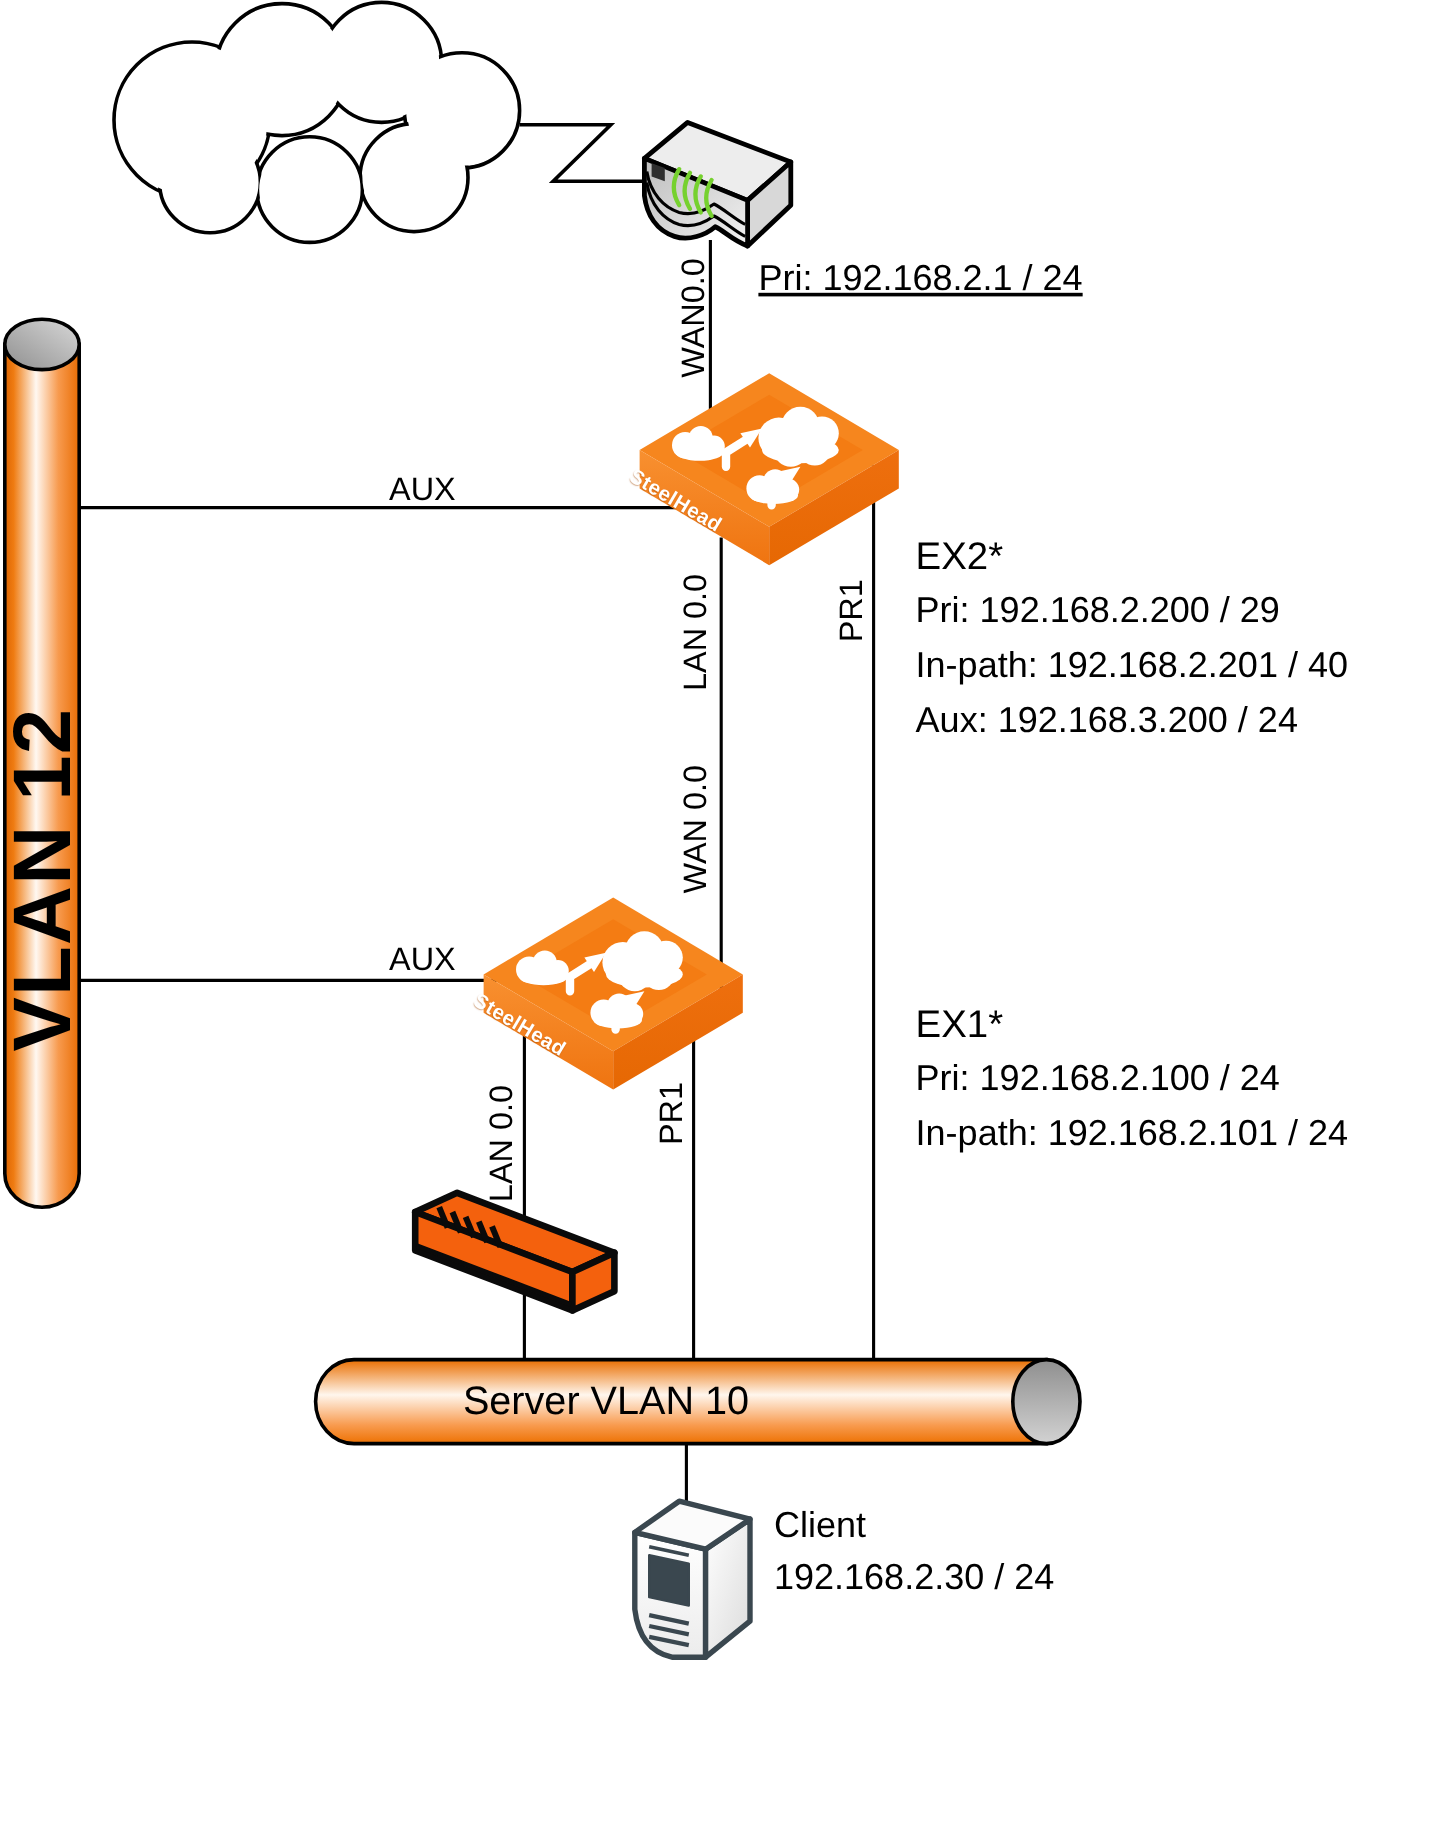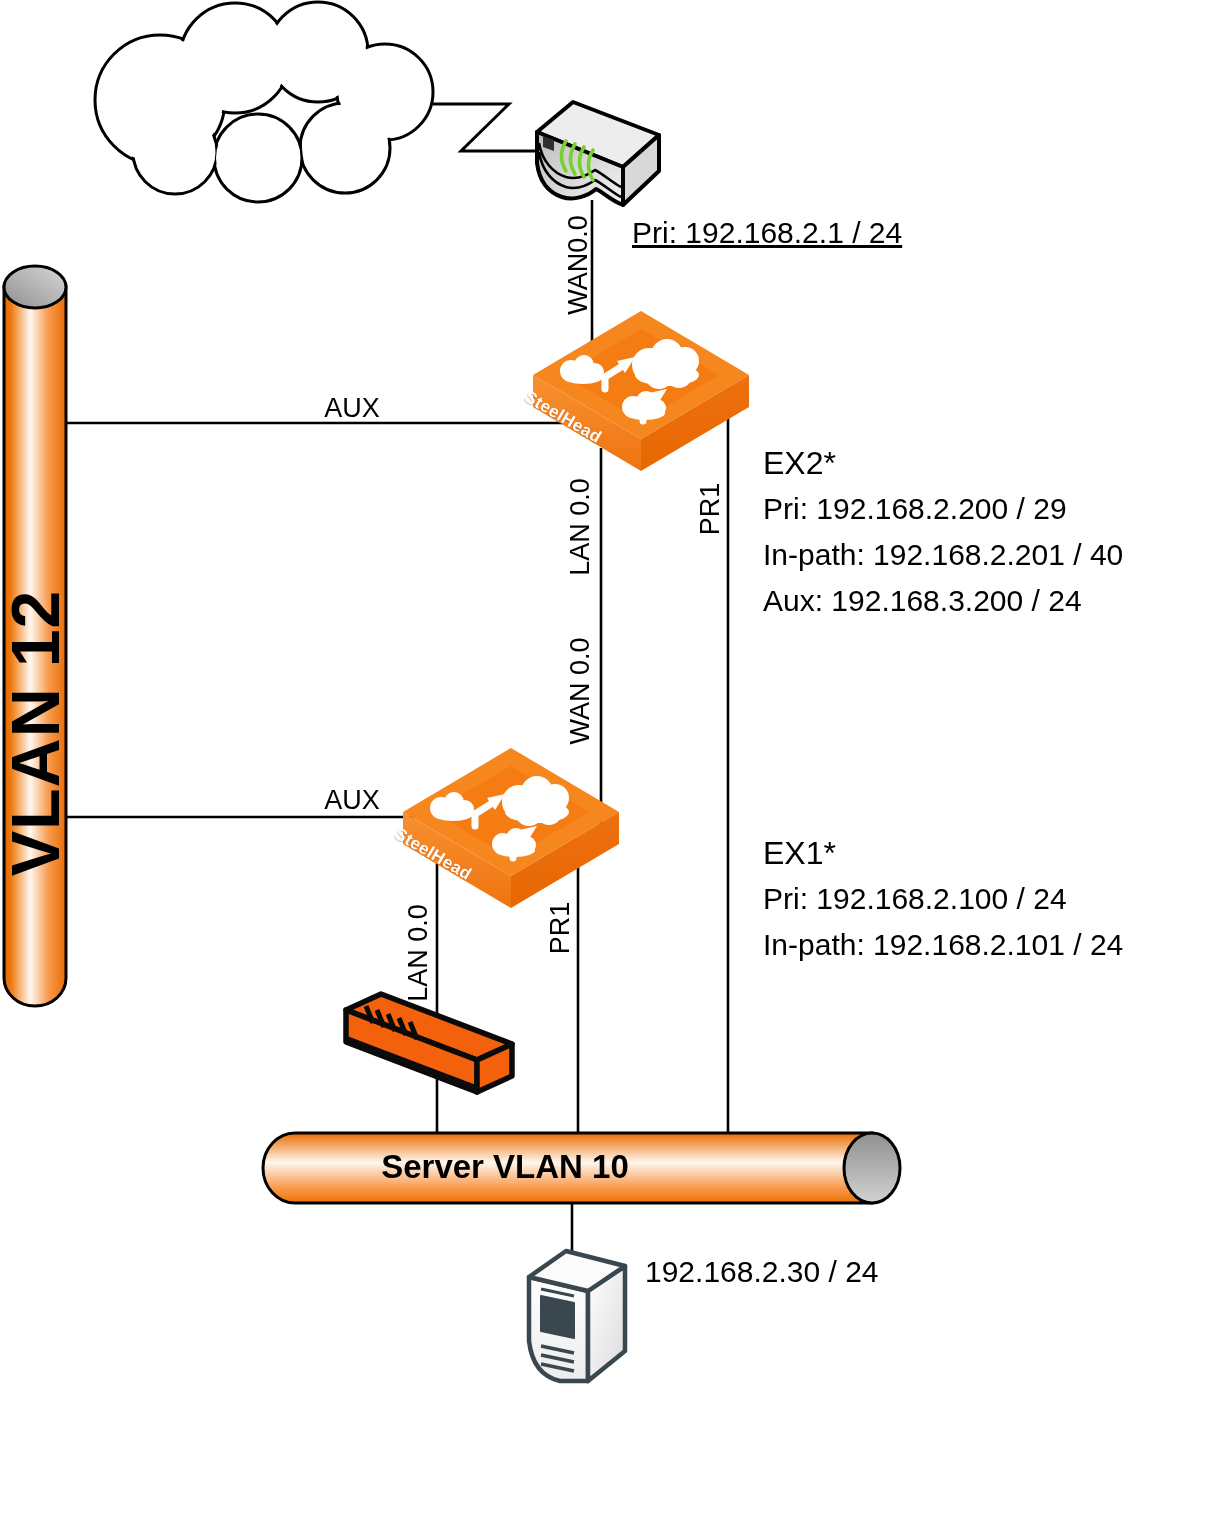--- a/index.html
+++ b/index.html
@@ -3,21 +3,21 @@
 <meta charset="utf-8">
 <style>
   html,body{margin:0;padding:0;background:#ffffff;}
   .canvas{position:relative;width:1213px;height:1533px;background:#ffffff;overflow:hidden;
           font-family:"Liberation Sans", sans-serif;color:#000;}
   svg.layer{position:absolute;left:0;top:0;width:1213px;height:1533px;}
   .lbl{position:absolute;white-space:nowrap;color:#000;}
   .plabel{font-size:27px;transform:translate(-50%,-50%);}
   .plabel.rot{transform:translate(-50%,-50%) rotate(-90deg);}
   .bigrot{font-size:68px;font-weight:bold;transform:translate(-50%,-50%) rotate(-90deg);letter-spacing:1px;}
-  .cyl-title{font-size:33px;font-weight:bold;transform:translate(-50%,-50%);}
+  .cyl-title{font-size:33px;font-weight:normal;transform:translate(-50%,-50%);}
   .info{font-size:30px;line-height:46px;}
   .info .name{font-size:32px;font-weight:normal;}
   .client-block{font-size:30px;line-height:43px;}
   .footnote{font-size:31px;line-height:44px;}
   .shlogo{position:absolute;color:#ffffff;font-weight:bold;font-size:17px;
           transform-origin:0 0;letter-spacing:.4px;text-shadow:0 1px 1px rgba(160,70,0,.45);}
 </style>
 </head>
 <body>
 
@@ -210,20 +210,21 @@
     <div>Aux: 192.168.3.200 / 24</div>
   </div>
 
   <div class="lbl info" style="left:763px;top:830px;">
     <div class="name">EX1*</div>
     <div>Pri: 192.168.2.100 / 24</div>
     <div>In-path: 192.168.2.101 / 24</div>
   </div>
 
   <div class="lbl client-block" style="left:645px;top:1250px;">
+    <div>Client</div>
     <div>192.168.2.30 / 24</div>
   </div>
 
 
   <div class="shlogo" style="left:531px;top:387px;transform:rotate(30.6deg);">SteelHead</div>
   <div class="shlogo" style="left:401px;top:824px;transform:rotate(30.6deg);">SteelHead</div>
 
 </div>
 
 </body></html>

